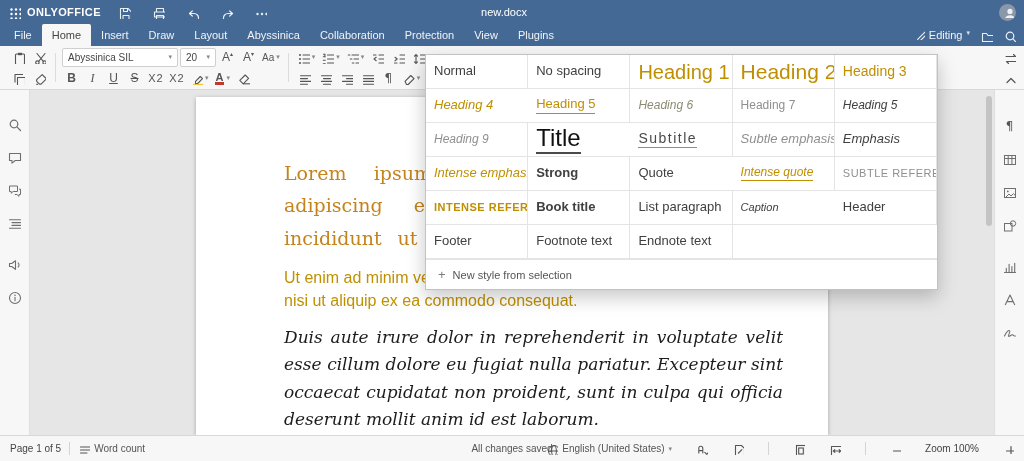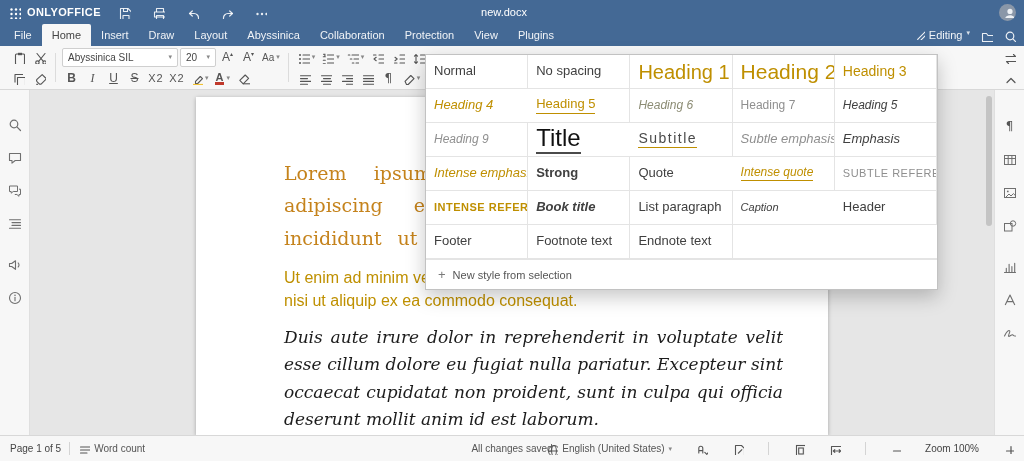--- a/index.html
+++ b/index.html
@@ -89,21 +89,21 @@
   .s-h9{font-size:12px;font-style:italic;color:#8f8f8f}
   .s-title{font-size:24px;color:#101010}
   .s-subtitle{font-size:14px;letter-spacing:1.5px;color:#4a4a4a}
   .s-subtle-em{font-style:italic;color:#8f8f8f}
   .s-emphasis{font-style:italic}
   .s-intense-em{font-style:italic;color:#bf8f00}
   .s-strong{font-weight:bold}
   .s-intense-quote{font-size:12px;font-style:italic;color:#bf8f00}
   .s-subtle-ref{font-size:11px;color:#8f8f8f;text-transform:uppercase;letter-spacing:.5px}
   .s-intense-ref{font-size:11px;color:#bf8f00;font-weight:bold;text-transform:uppercase;letter-spacing:.5px}
-  .s-book{font-weight:bold;font-style:italic}
+  .s-book{font-weight:bold;}
   .s-caption{font-size:11px;font-style:italic}
   .new-style{width:100%;height:30px;display:flex;align-items:center;gap:7px;padding:0 12px;font-size:11px;color:#555;background:#fff;border:none;border-top:1px solid #e4e4e4;text-align:left}
   .plus-sign{font-size:13px;color:#7a7a7a;line-height:1}
 
   .ic{width:15px;height:15px;display:block}
   .ic13{width:13px;height:13px;display:block}
   .ic12{width:12px;height:12px;display:block}
   .ic11{width:11px;height:11px;display:block}
 </style>
 </head>

